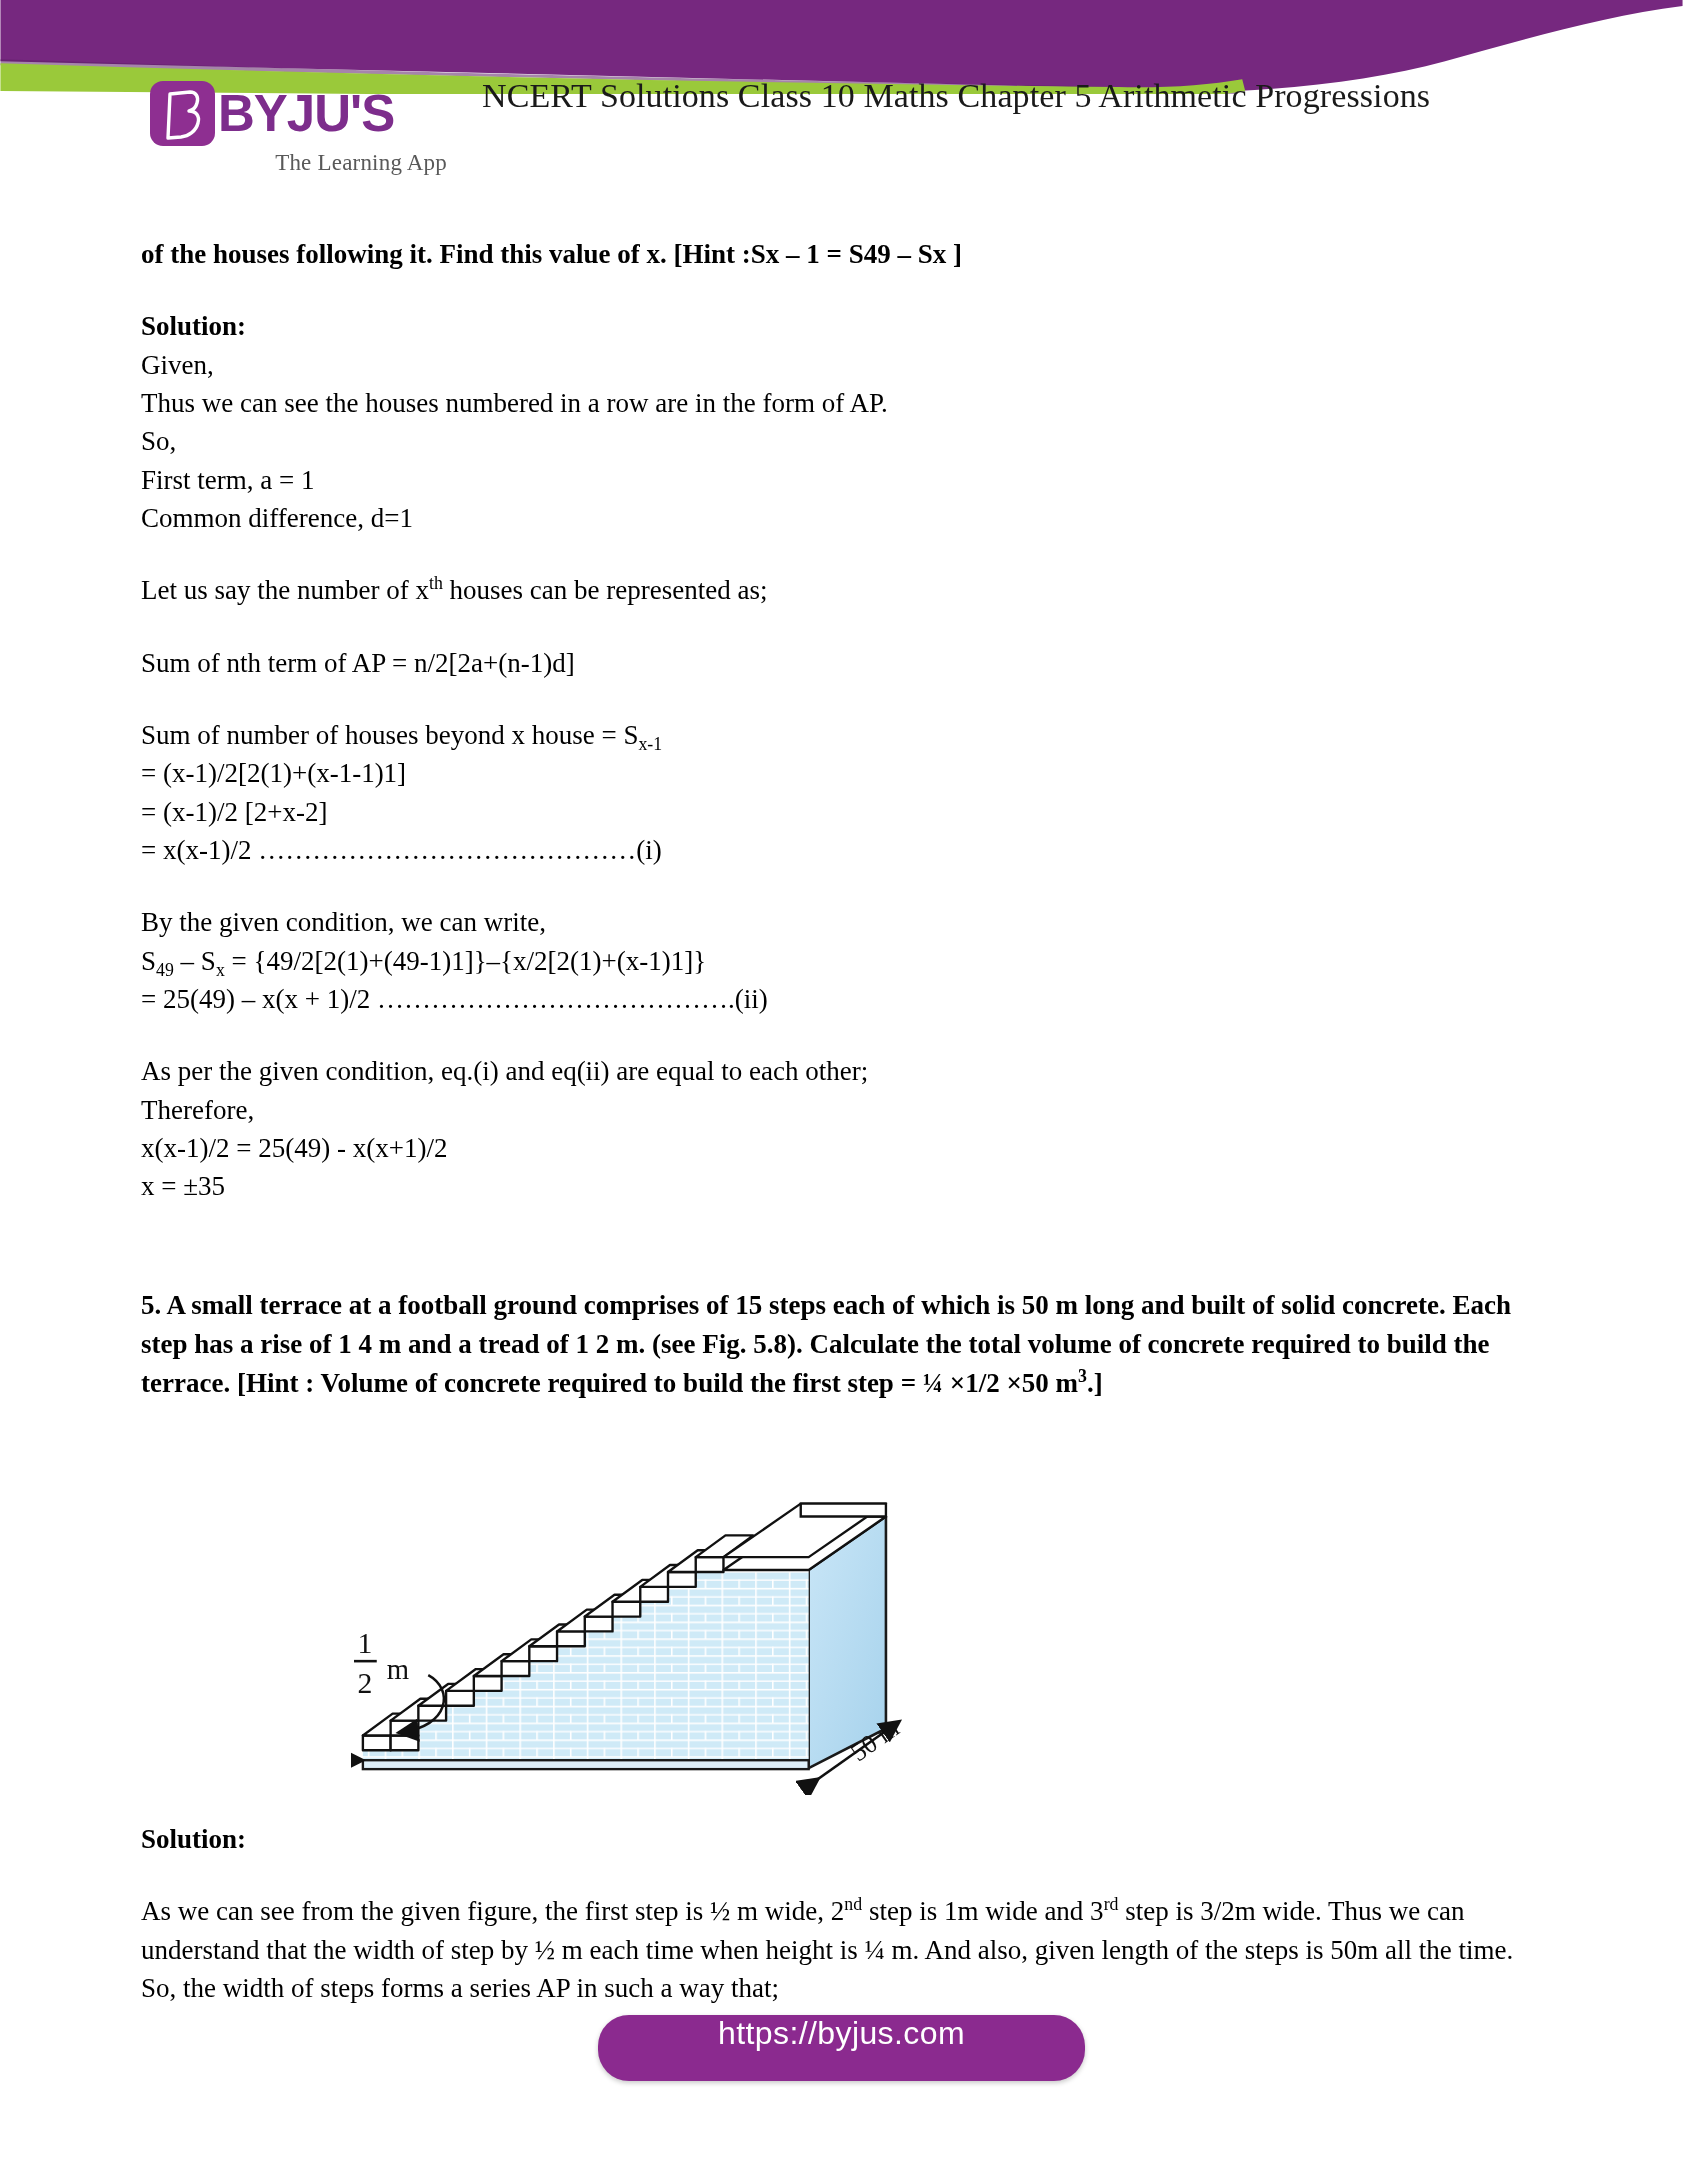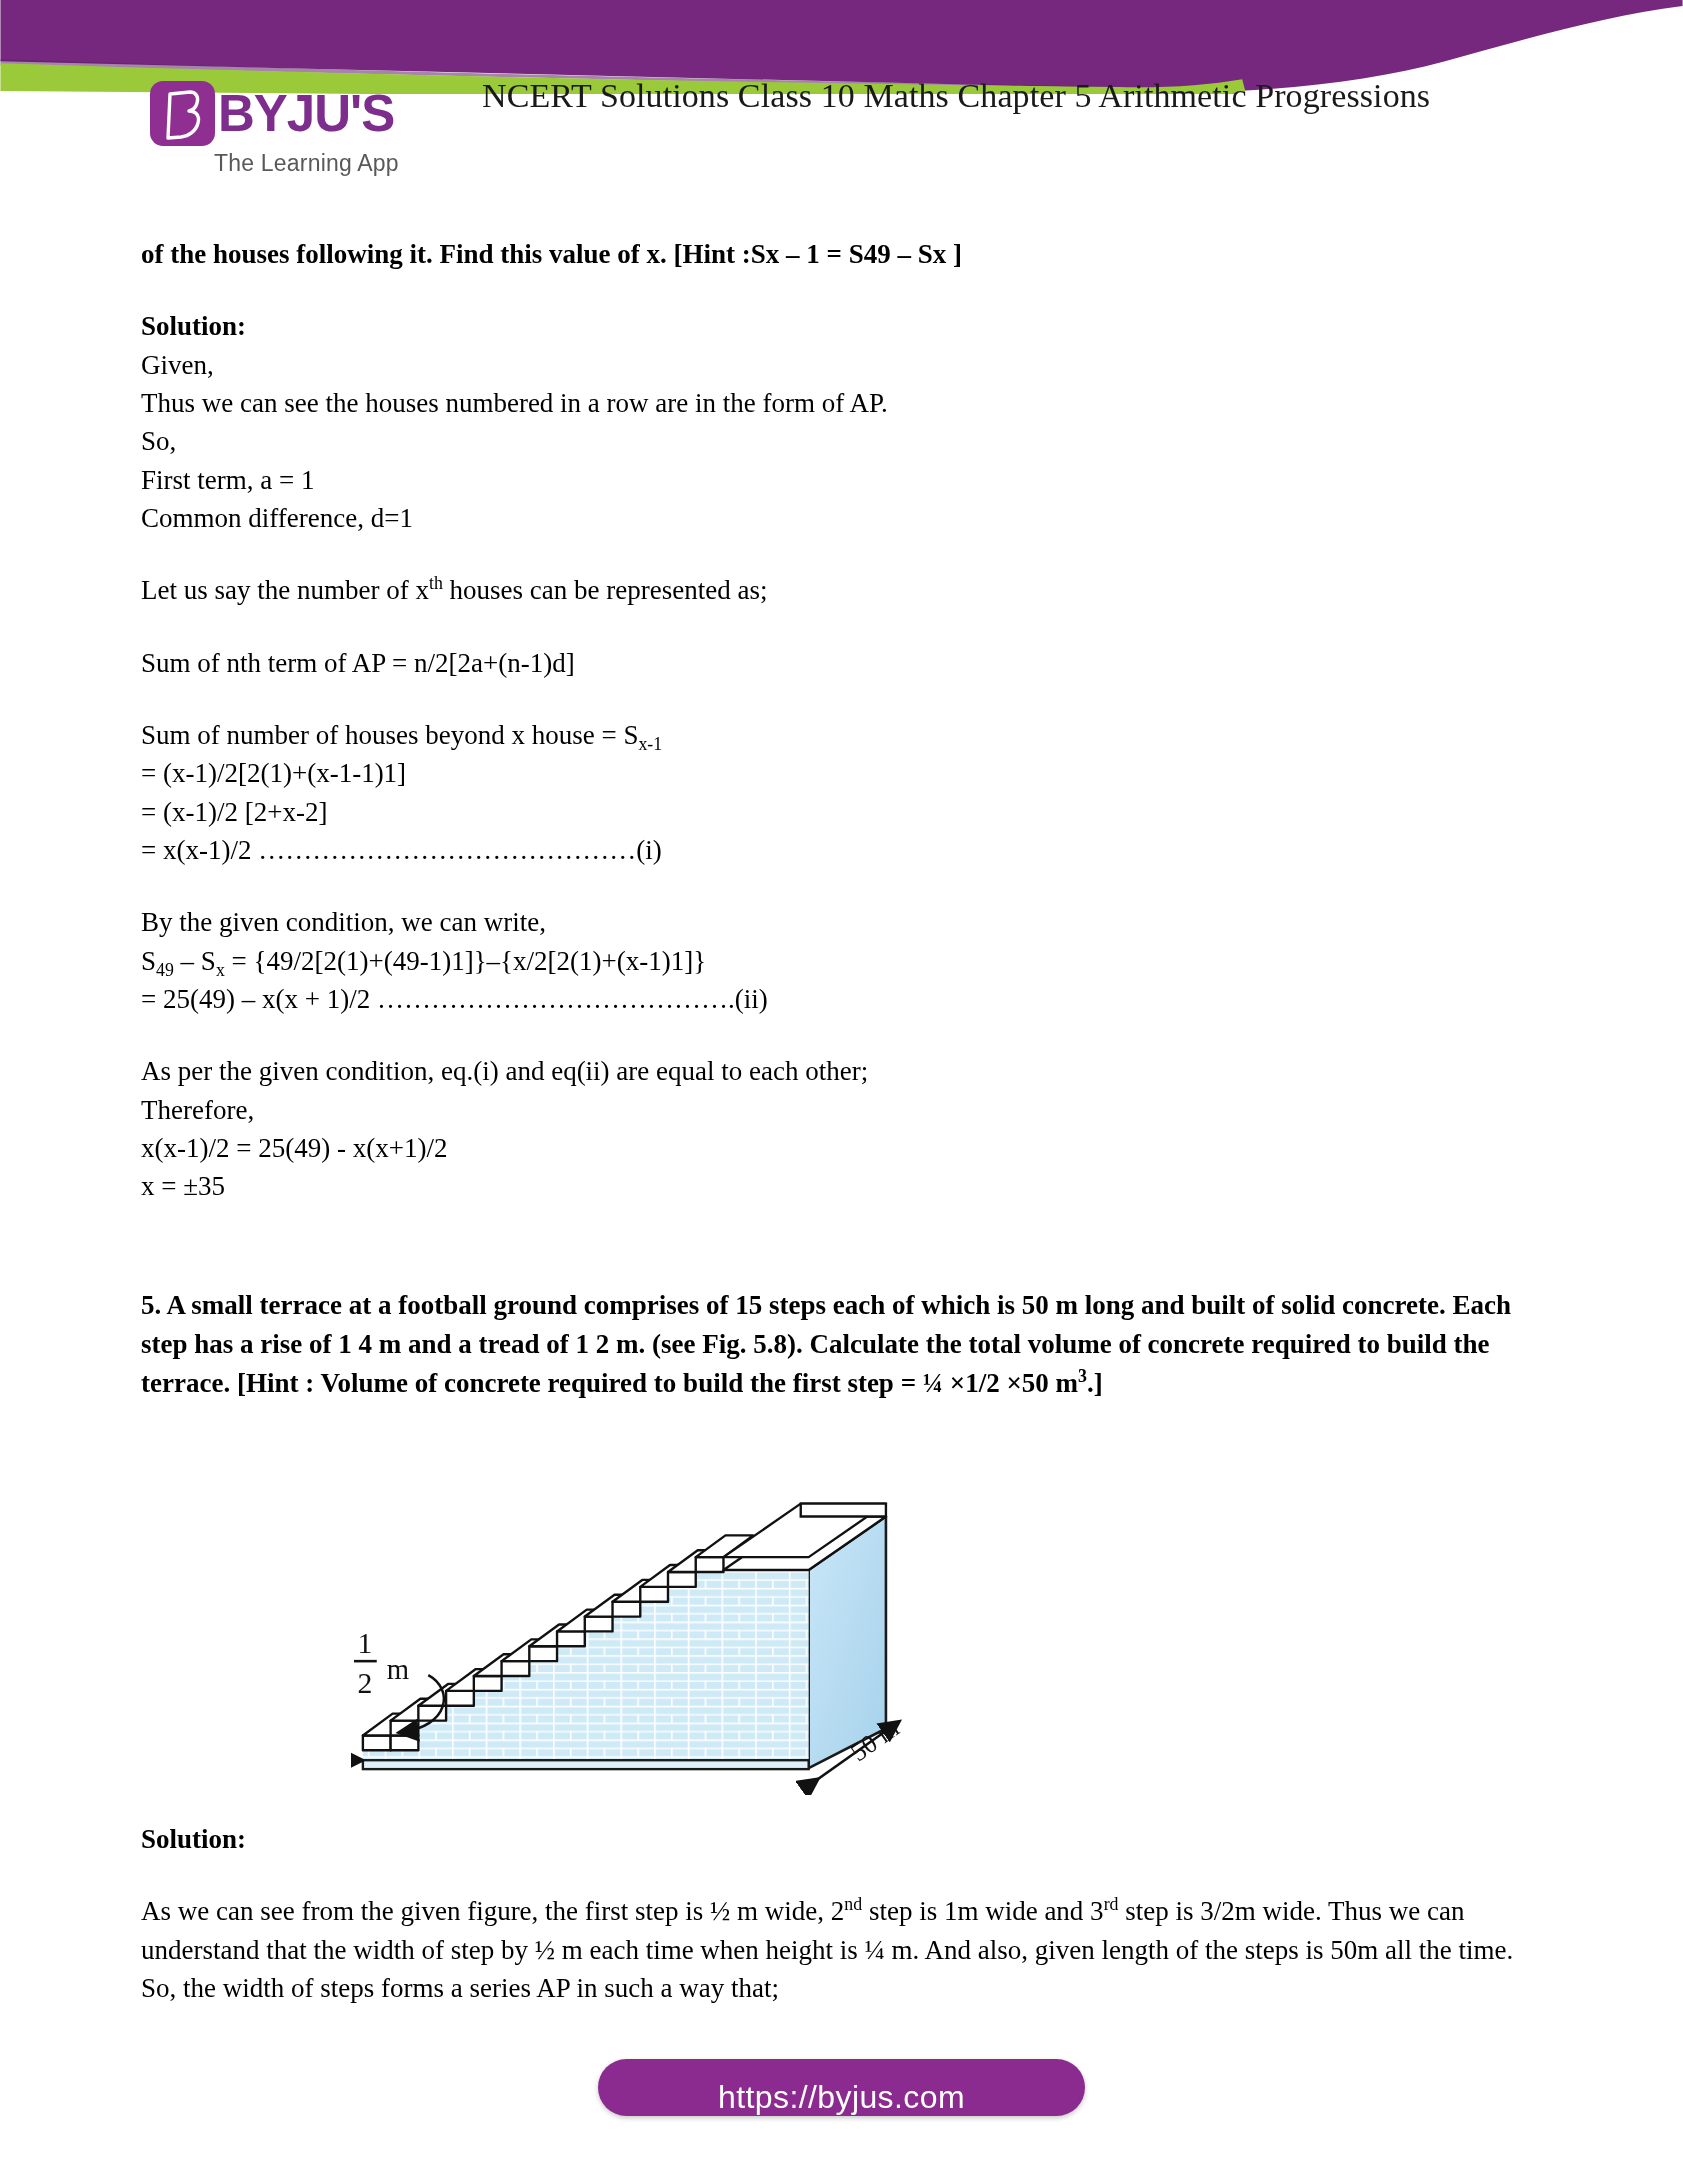--- a/index.html
+++ b/index.html
@@ -55,26 +55,27 @@
   }
   .logo-word {
     font-family: "Liberation Sans", "DejaVu Sans", sans-serif;
     font-weight: bold;
     font-size: 51px;
     letter-spacing: -1px;
     color: #7d2d8c;
     line-height: 1;
   }
   .logo-tag {
-    font-family: Liberation Sans, sans-serif;
+    font-family: Liberation Serif, serif;
     font-size: 23px;
     color: #595959;
-    margin-left: 64px;
+    margin-left: 102px;
     margin-top: 4px;
     letter-spacing: 0.2px;
+    text-align: right;
   }
 
   
   .page-title {
     position: absolute;
     left: 482px;
     top: 77px;
     font-size: 34px;
     color: #1a1a1a;
     white-space: nowrap;
@@ -113,28 +114,27 @@
     height: 342px;
   }
   .figure-wrap svg { display: block; }
 
   
   .footer-btn {
     position: absolute;
     left: 598px;
     top: 2015px;
     width: 487px;
-    height: 57px;
+    height: 66px;
     border-radius: 31px;
     background: #8b2a8f;
     display: flex;
-    align-items: flex-end;
+    align-items: flex-start;
     justify-content: center;
     box-shadow: 0 2px 5px rgba(0,0,0,0.22);
-    margin-top: 44px;
   }
   .footer-btn span {
     font-family: "Liberation Sans", "DejaVu Sans", sans-serif;
     font-size: 32px;
     color: #ffffff;
     letter-spacing: 0.4px;
   }
 </style>
 </head>
 <body>

